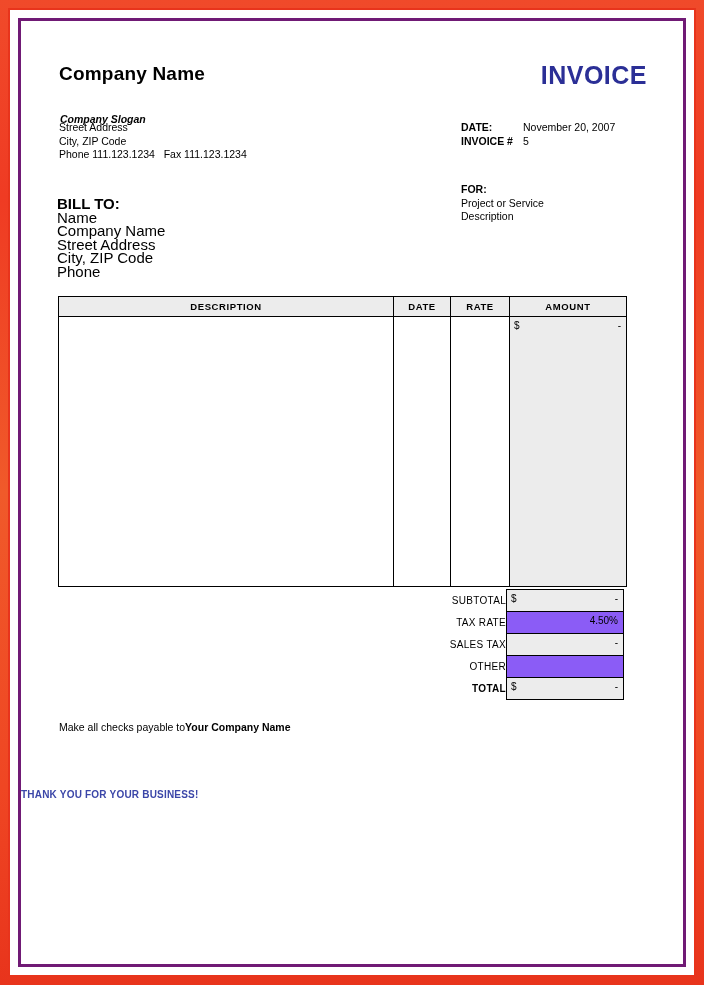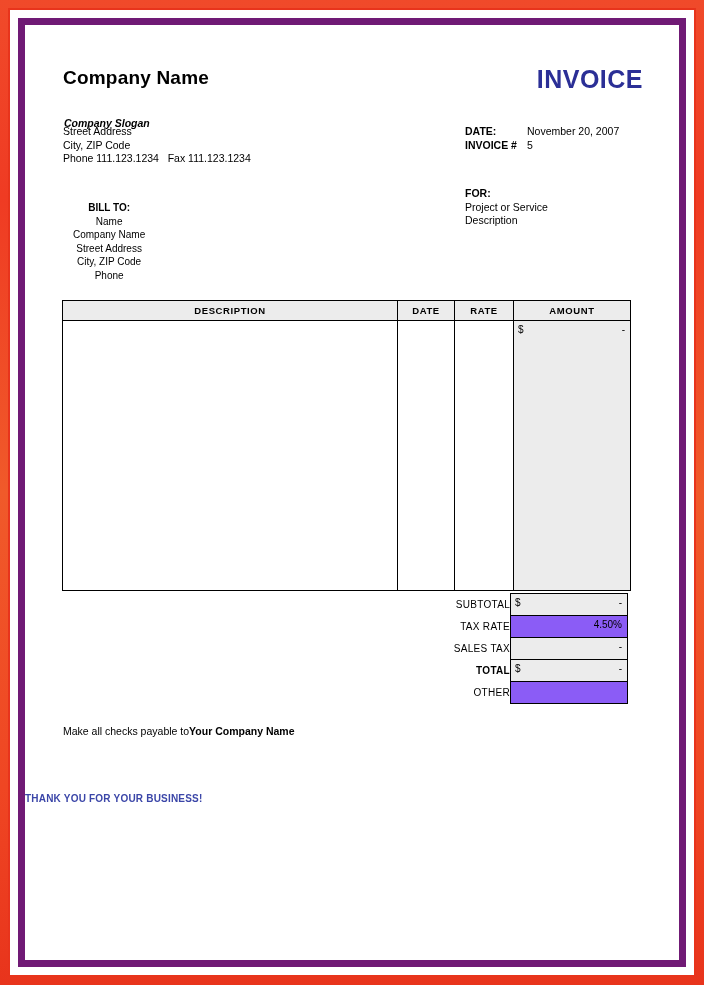--- a/index.html
+++ b/index.html
@@ -33,21 +33,21 @@
     background: #ffffff;
     border: 2px solid #e8341c;
   }
   .page {
     position: absolute;
     left: 18px; top: 18px;
     width: 668px;
     height: 949px;
     box-sizing: border-box;
     background: #ffffff;
-    border: 7px solid #701a75;
+    border: 3px solid #701a75;
     overflow: hidden;
   }
   .company-name {
     position: absolute;
     left: 38px; top: 42px;
     font-size: 19px;
     font-weight: bold;
     color: #000000;
     letter-spacing: 0.2px;
   }
@@ -98,25 +98,24 @@
     left: 440px; top: 162px;
     font-size: 10.5px;
     color: #000000;
   }
   .for-row { display: flex; line-height: 13.6px; flex-direction: column; }
   .for-label { width: 62px; font-weight: bold; }
   .for-value-lines div { white-space: pre; }
 
   .billto {
     position: absolute;
-    left: 48px; top: 176px;
-    font-size: 10px;
+    left: 36px; top: 176px;
+    font-size: 15px;
     line-height: 13.6px;
     color: #000000;
-    text-align: center;
   }
   .billto-title {
     font-weight: bold;
     margin-bottom: 0px;
   }
 
   
   .items {
     position: absolute;
     left: 37px; top: 275px;
@@ -313,34 +312,34 @@
       <tr>
         <td class="tot-spacer"></td>
         <td class="tot-label plain">SALES TAX</td>
         <td class="tot-value">
           <span class="tv-dollar"></span>
           <span class="tv-num">-</span>
         </td>
       </tr>
       <tr>
         <td class="tot-spacer"></td>
+        <td class="tot-label plain">OTHER</td>
+        <td class="tot-value white">
+          <span class="tv-dollar"></span>
+          <span class="tv-num"></span>
+        </td>
+      </tr>
+      <tr>
+        <td class="tot-spacer"></td>
         <td class="tot-label">TOTAL</td>
         <td class="tot-value">
           <span class="tv-dollar">$</span>
           <span class="tv-num">-</span>
         </td>
       </tr>
-      <tr>
-        <td class="tot-spacer"></td>
-        <td class="tot-label plain">OTHER</td>
-        <td class="tot-value white">
-          <span class="tv-dollar"></span>
-          <span class="tv-num"></span>
-        </td>
-      </tr>
     </tbody>
   </table>
 
   <div class="payable">
     <span>Make all checks payable to</span><b>Your Company Name</b>
   </div>
   <div class="thanks">THANK YOU FOR YOUR BUSINESS!</div>
 
 </div>
 

